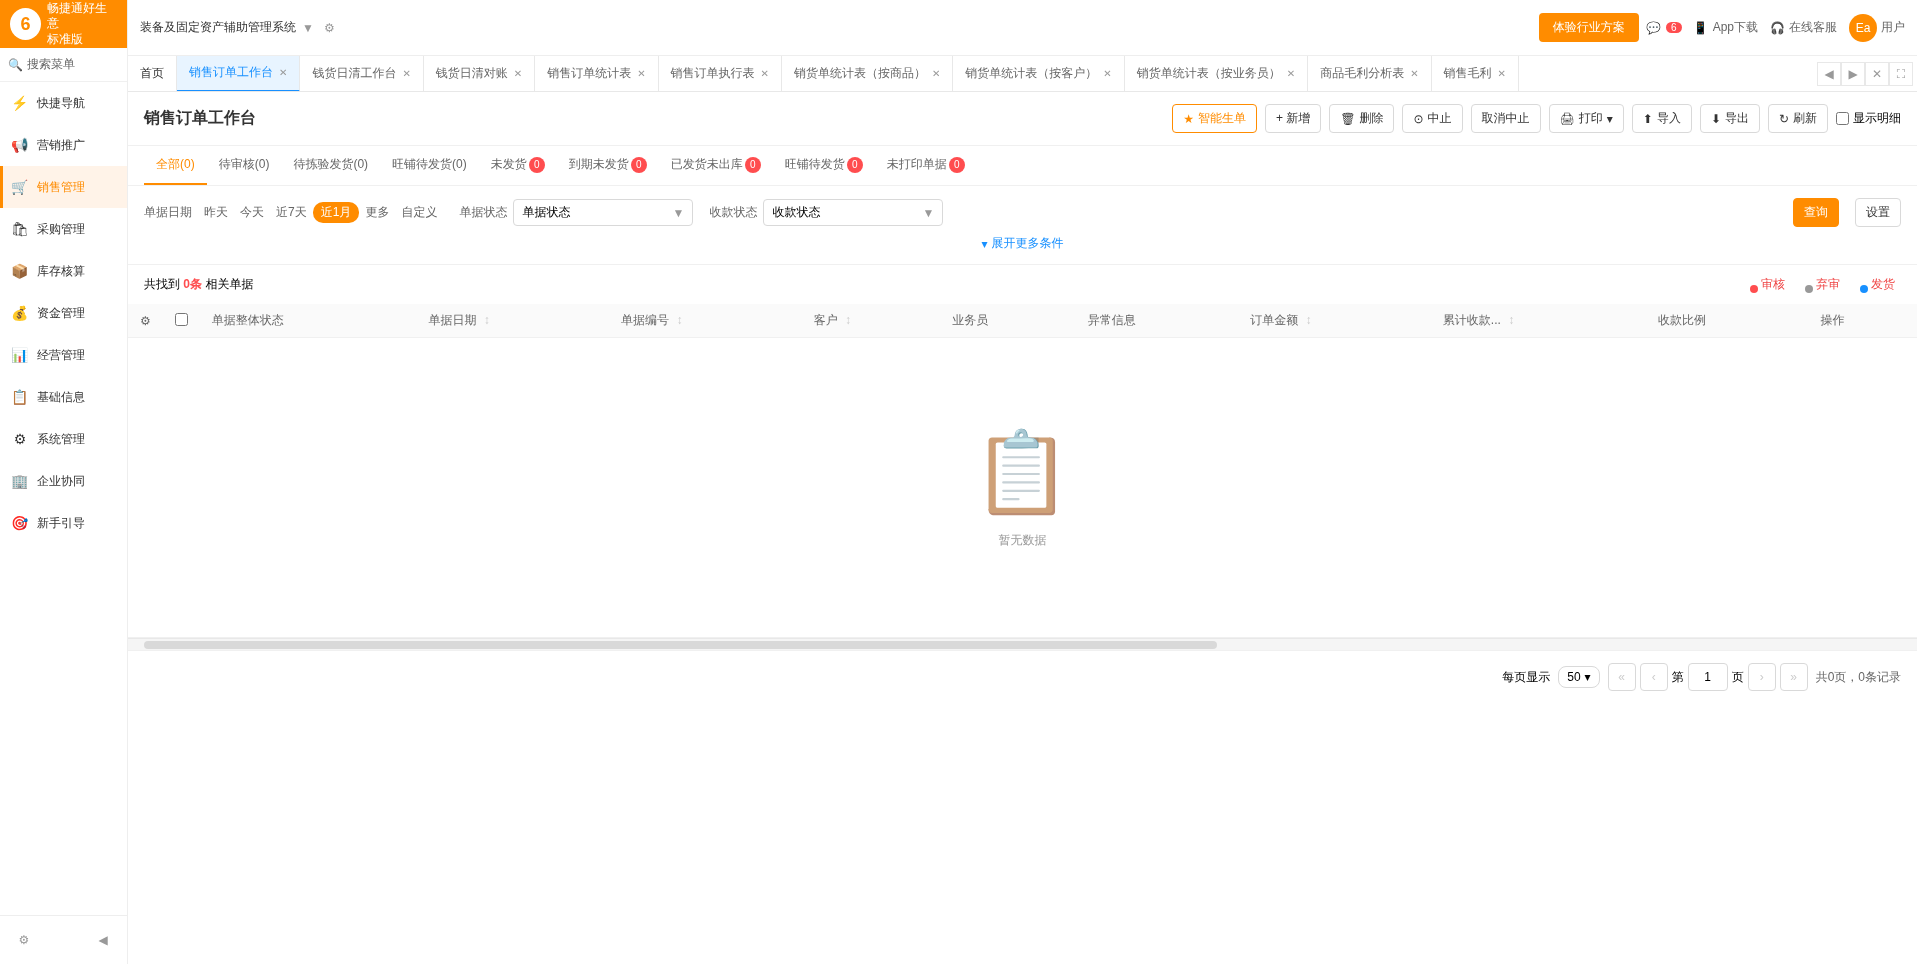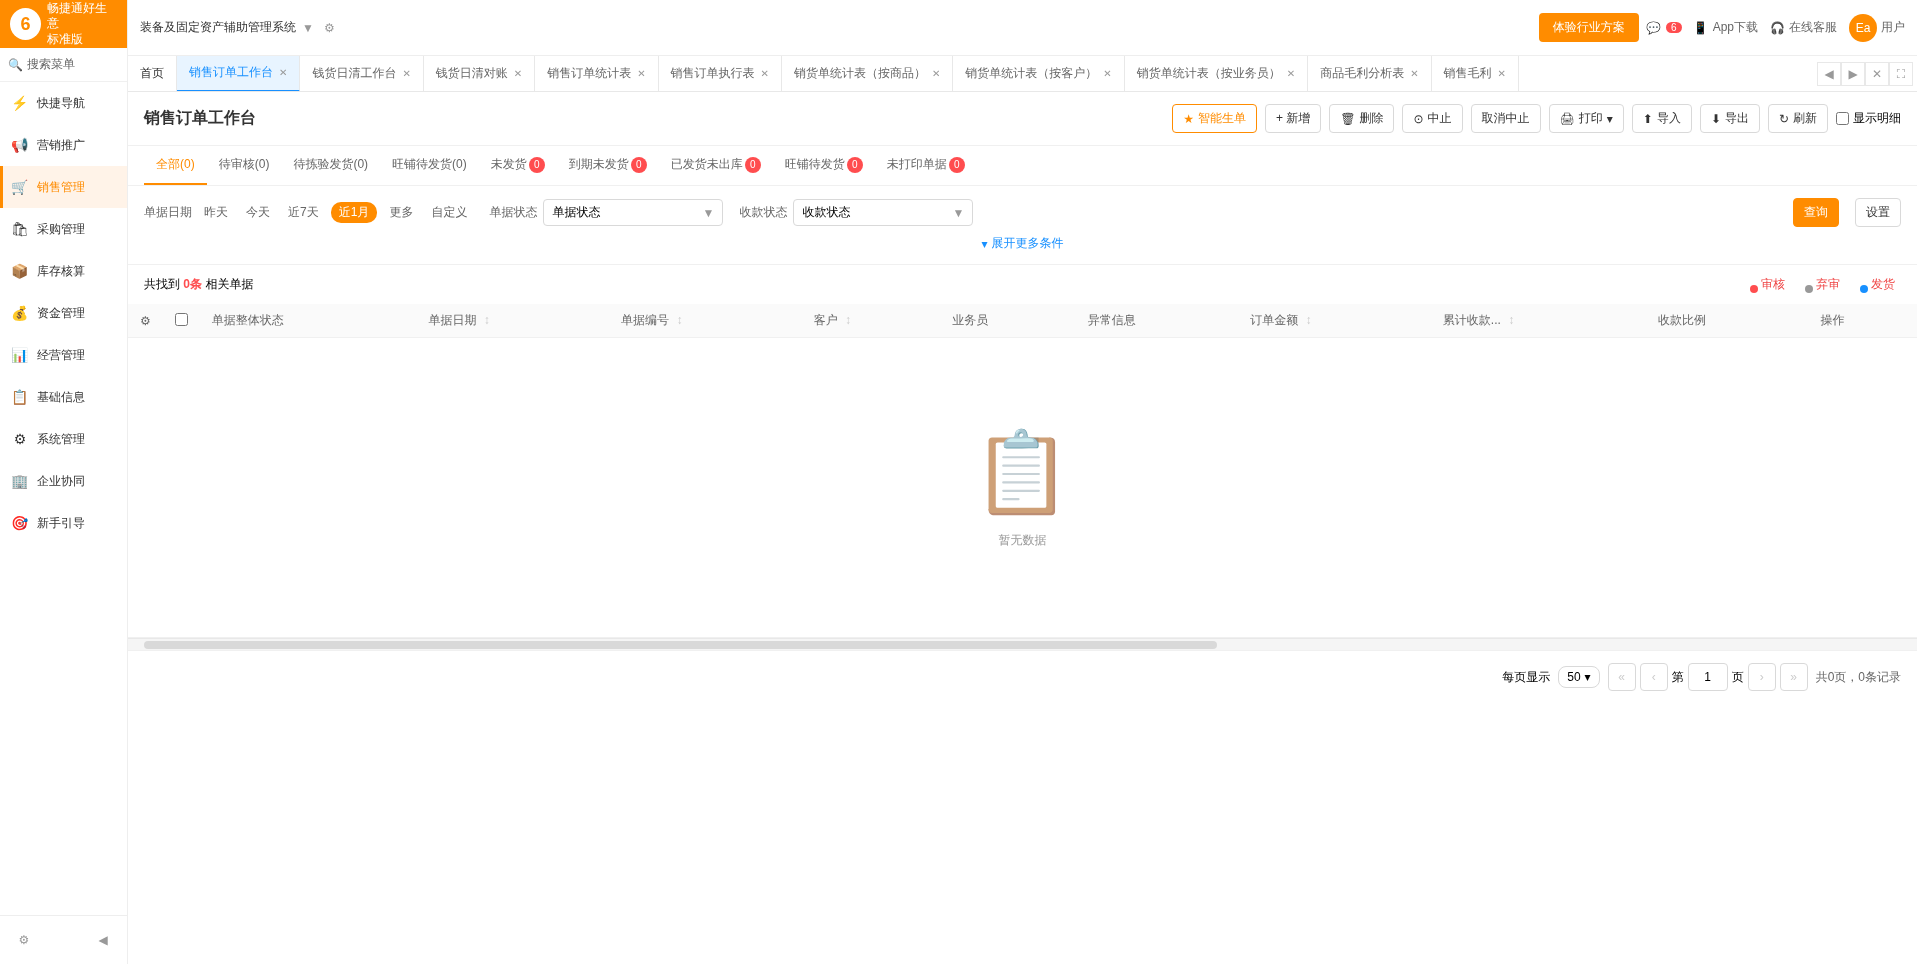--- a/index.html
+++ b/index.html
@@ -54,21 +54,21 @@
     .sub-tabs { display: flex; align-items: center; padding: 0 16px; border-bottom: 1px solid #f0f0f0; background: #fff; gap: 0; }
     .sub-tab { padding: 10px 12px; cursor: pointer; color: #666; white-space: nowrap; border-bottom: 2px solid transparent; }
     .sub-tab.active { color: #ff8c00; border-bottom: 2px solid #ff8c00; }
     .sub-tab-badge { display: inline-flex; align-items: center; justify-content: center; min-width: 16px; height: 16px; padding: 0 4px; background: #ff4d4f; color: #fff; border-radius: 8px; font-size: 10px; margin-left: 2px; }
 
     
     .filter-area { padding: 12px 16px; background: #fff; border-bottom: 1px solid #f0f0f0; }
     .filter-row { display: flex; align-items: center; gap: 16px; flex-wrap: wrap; }
     .filter-item { display: flex; align-items: center; gap: 6px; }
     .filter-label { color: #666; white-space: nowrap; }
-    .filter-date-options { display: flex; align-items: center; gap: 6px; }
+    .filter-date-options { display: flex; align-items: center; }
     .date-btn { padding: 2px 6px; border-radius: 3px; cursor: pointer; color: #666; }
     .date-btn.active { background: #ff8c00; color: #fff; border-radius: 10px; padding: 2px 8px; }
     .date-range { color: #666; font-size: 11px; margin-top: 2px; }
     .filter-select { display: flex; align-items: center; gap: 6px; min-width: 180px; border: 1px solid #d9d9d9; padding: 4px 8px; border-radius: 4px; background: #fff; cursor: pointer; }
     .filter-select-arrow { margin-left: auto; color: #999; }
     .expand-btn { display: flex; align-items: center; gap: 4px; color: #1890ff; cursor: pointer; margin: 0 auto; }
 
     
     .table-header { padding: 8px 16px; display: flex; align-items: center; justify-content: space-between; background: #fff; gap: 19px; }
     .table-actions-right { display: flex; align-items: center; gap: 8px; }

